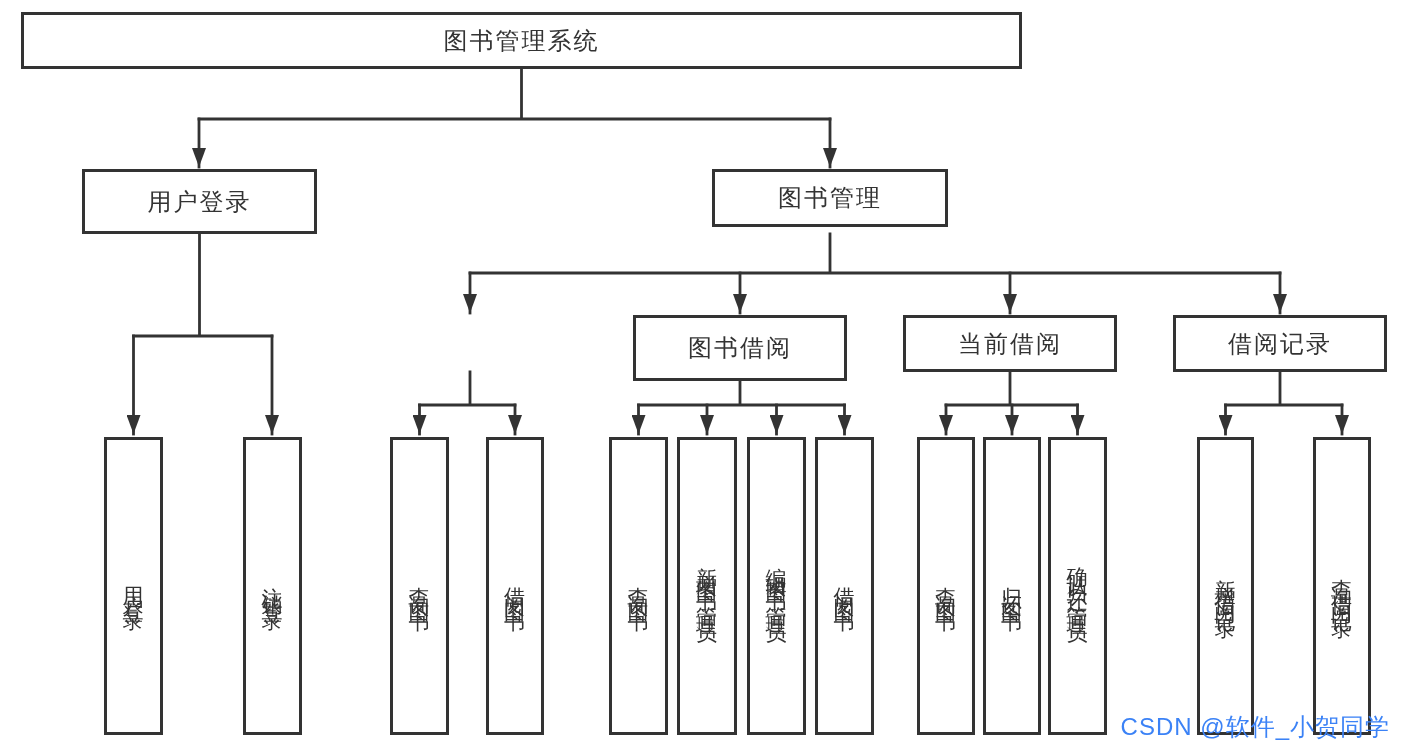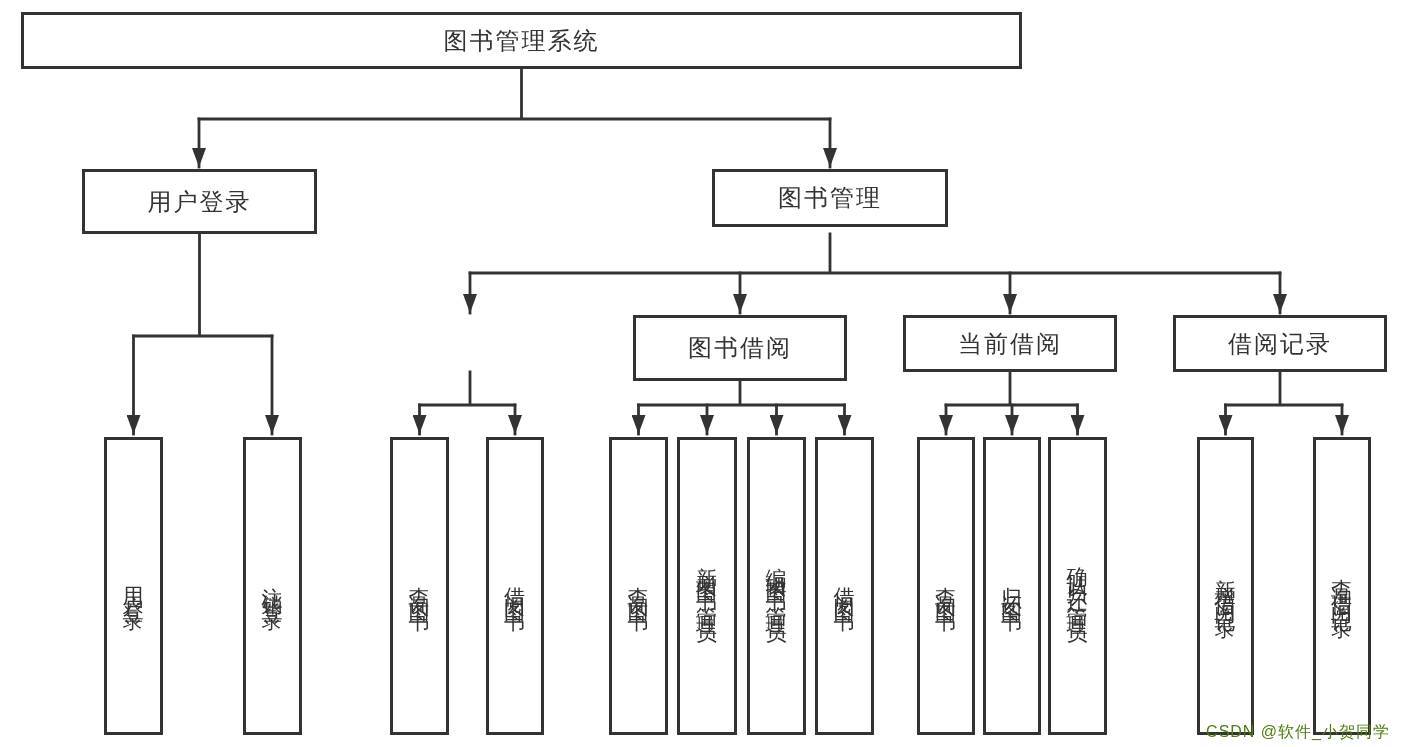--- a/index.html
+++ b/index.html
@@ -38,23 +38,23 @@
   .wire{
     stroke:#333333;
     stroke-width:2.8;
     fill:none;
     stroke-linecap:square;
   }
   #watermark{
     position:absolute;
     right:15px;
     bottom:4px;
-    font-size:16px;
+    font-size:24px;
     letter-spacing:1px;
-    color:#4d7c0f;
+    color:#3b82f6;
     white-space:nowrap;
   }
 </style>
 </head>
 <body>
 
 <div id="canvas">
 
   <svg id="wires" viewBox="0 0 1405 747" xmlns="http://www.w3.org/2000/svg">
     <defs>

